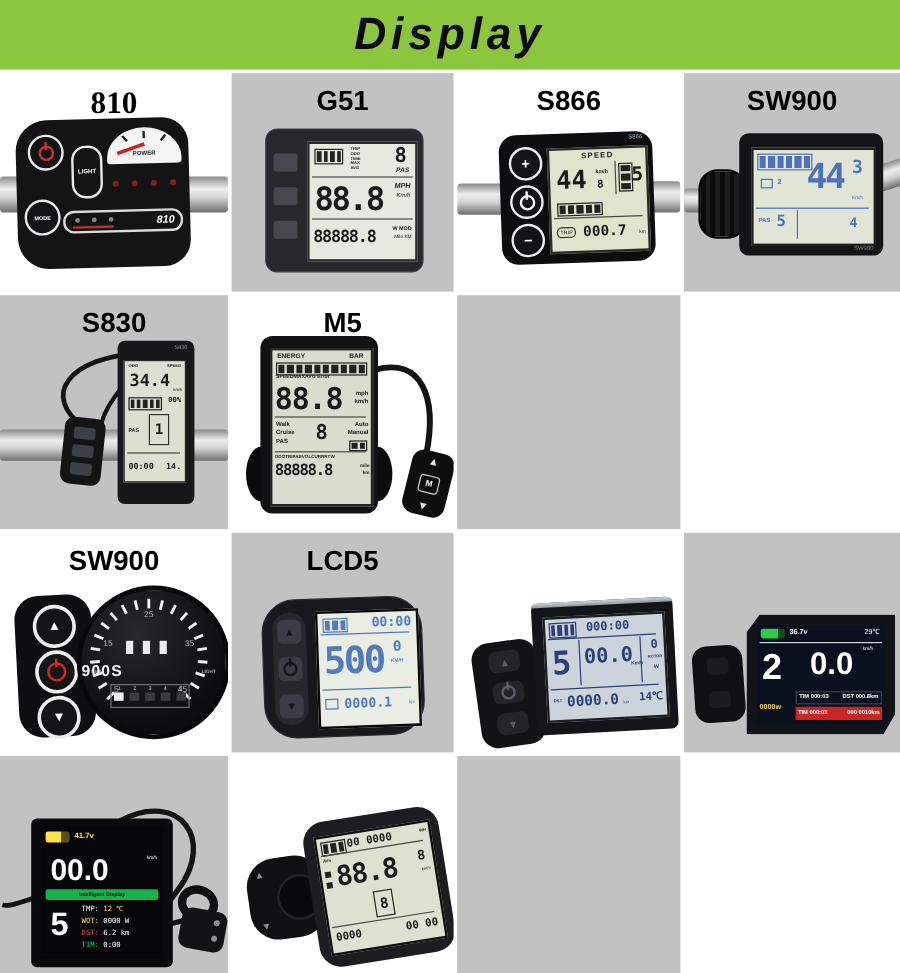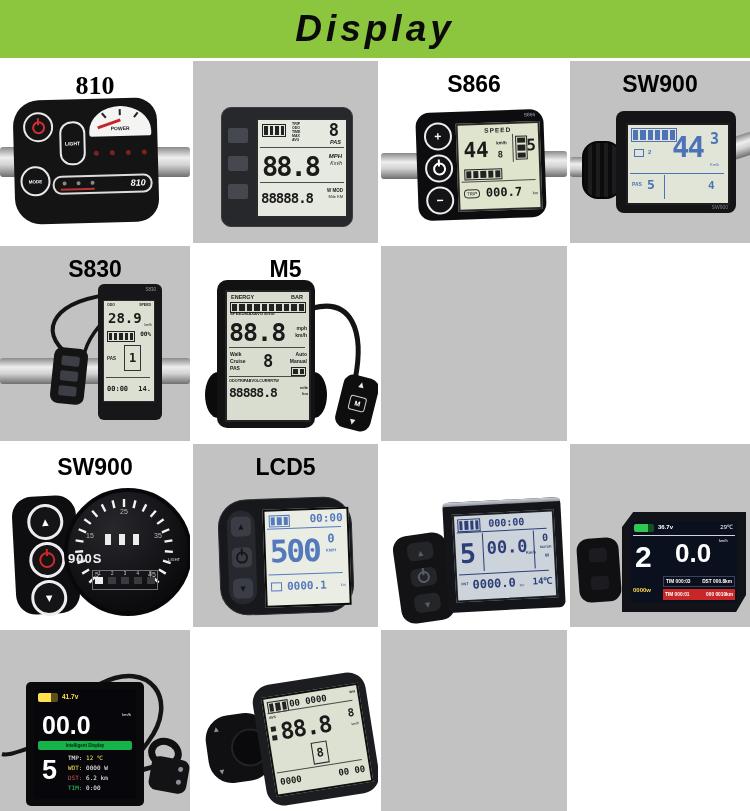--- a/index.html
+++ b/index.html
@@ -67,20 +67,21 @@
           <i class="abs" style="left:8px;top:4px;width:4px;height:4px;border-radius:50%;background:#888"></i>
           <i class="abs" style="left:22px;top:4px;width:4px;height:4px;border-radius:50%;background:#888"></i>
           <i class="abs" style="left:36px;top:4px;width:4px;height:4px;border-radius:50%;background:#888"></i>
           <i class="abs" style="left:6px;top:11px;width:34px;height:2px;background:#b33"></i>
           <span class="tt" style="right:5px;top:2px;font-size:9px;font-weight:bold;font-style:italic;color:#fff">810</span>
         </div>
       </div>
     </div>
 
     <div class="cell cg">
+      <div class="plabel">G51</div>
       <div class="dev" style="left:28px;top:46px;width:130px;height:118px;border-radius:10px;background:#26282c;border:1px solid #3a3c40">
         <div class="abs" style="left:6px;top:20px;width:20px;height:15px;background:#45484e;border-radius:2px"></div>
         <div class="abs" style="left:6px;top:48px;width:20px;height:15px;background:#45484e;border-radius:2px"></div>
         <div class="abs" style="left:6px;top:76px;width:20px;height:15px;background:#45484e;border-radius:2px"></div>
         <div class="lcd" style="left:34px;top:10px;width:88px;height:96px;background:#e6e9df">
           <div class="battseg" style="left:4px;top:4px;width:20px;height:9px">
               <i></i>
               <i></i>
               <i></i>
               <i></i>
@@ -188,21 +189,21 @@
       <div class="abs" style="left:52px;top:102px;width:34px;height:56px;background:#141414;border-radius:8px;transform:rotate(6deg)">
         <i class="abs" style="left:8px;top:8px;width:18px;height:10px;background:#3c3f45;border-radius:2px"></i>
         <i class="abs" style="left:8px;top:23px;width:18px;height:10px;background:#3c3f45;border-radius:2px"></i>
         <i class="abs" style="left:8px;top:38px;width:18px;height:10px;background:#3c3f45;border-radius:2px"></i>
       </div>
       <div class="dev" style="left:98px;top:38px;width:64px;height:136px;border-radius:6px;background:#17171a">
         <span class="tt" style="right:6px;top:3px;font-size:4.5px;color:#999">S830</span>
         <div class="lcd" style="left:5px;top:16px;width:50px;height:100px;background:#dbe0d2;border-width:1.5px">
           <span class="tt dkr" style="left:3px;top:2px;font-size:3.5px;font-weight:bold">ODO</span>
           <span class="tt dkr" style="right:3px;top:2px;font-size:3.5px;font-weight:bold">SPEED</span>
-          <span class="tt seg dkr" style="left:4px;top:9px;font-size:14px">28.9</span>
+          <span class="tt seg dkr" style="left:4px;top:9px;font-size:14px">34.4</span>
           <span class="tt dkr" style="right:2px;top:22px;font-size:3.5px">km/h</span>
           <div class="battseg" style="left:3px;top:30px;width:24px;height:7px">
               <i></i>
               <i></i>
               <i></i>
               <i></i>
               <i></i>
             </div>
           <span class="tt seg dkr" style="right:3px;top:30px;font-size:6px">00%</span>
           <span class="tt dkr" style="left:3px;top:55px;font-size:4.5px;font-weight:bold">PAS</span>

